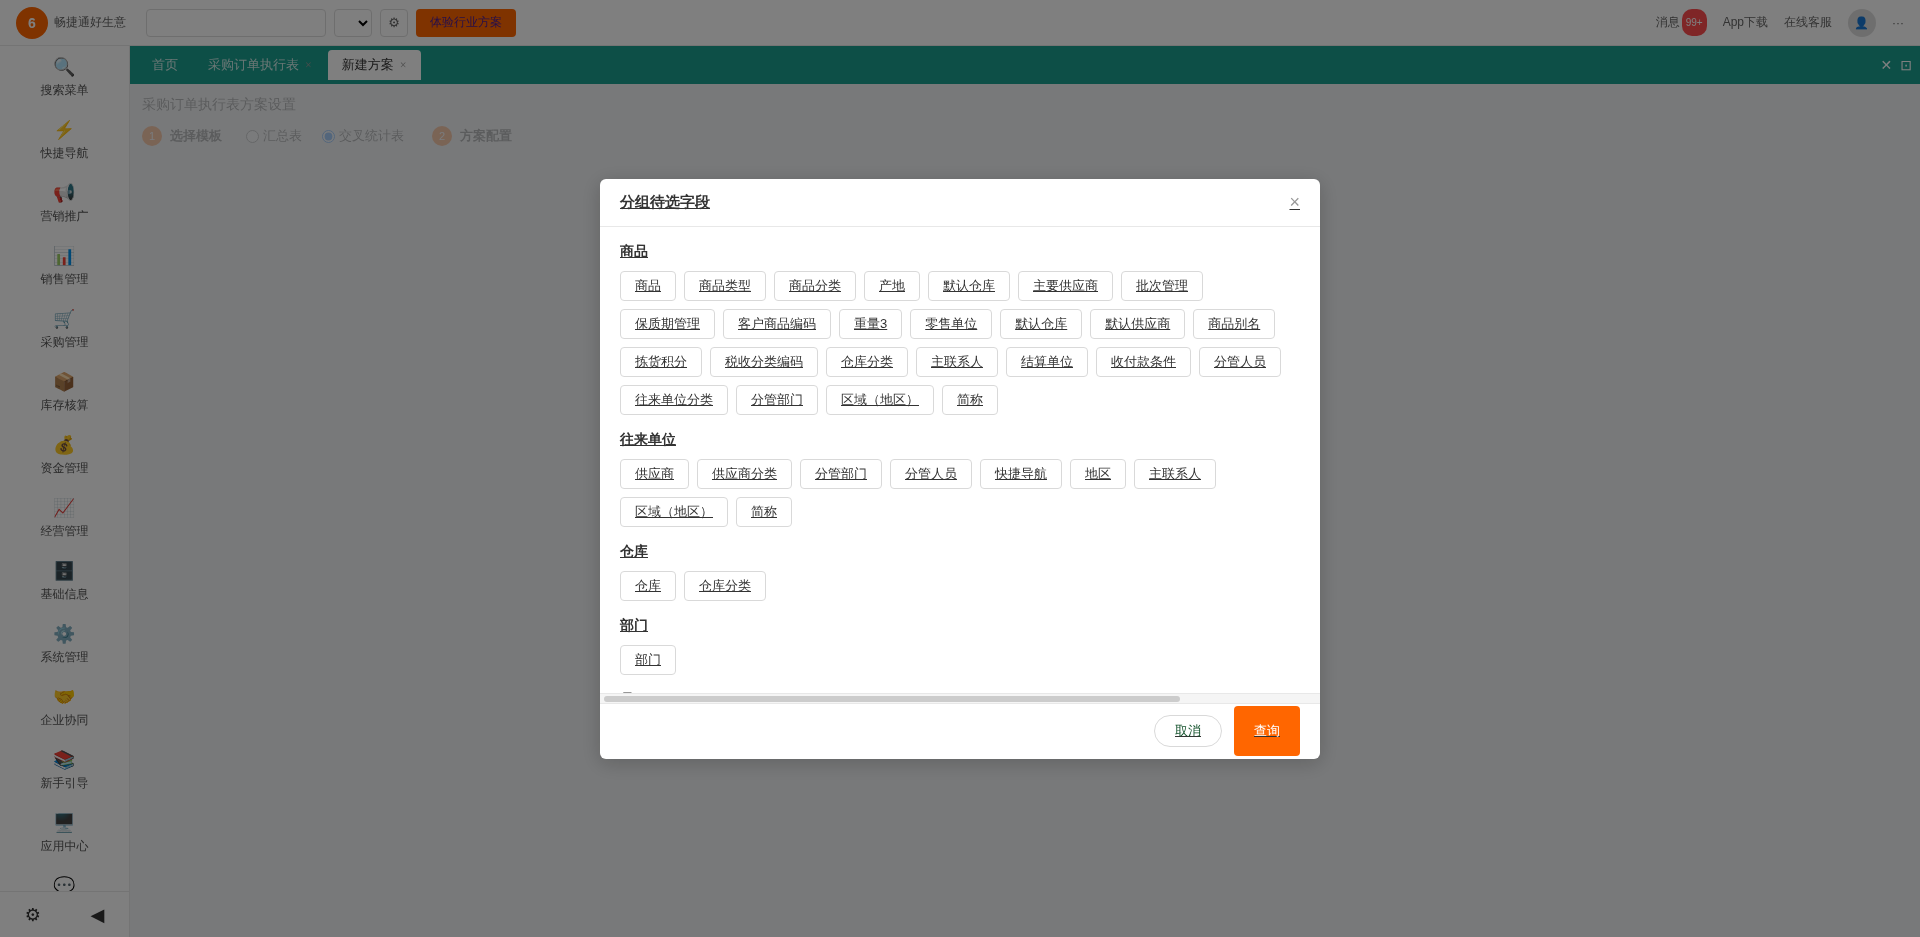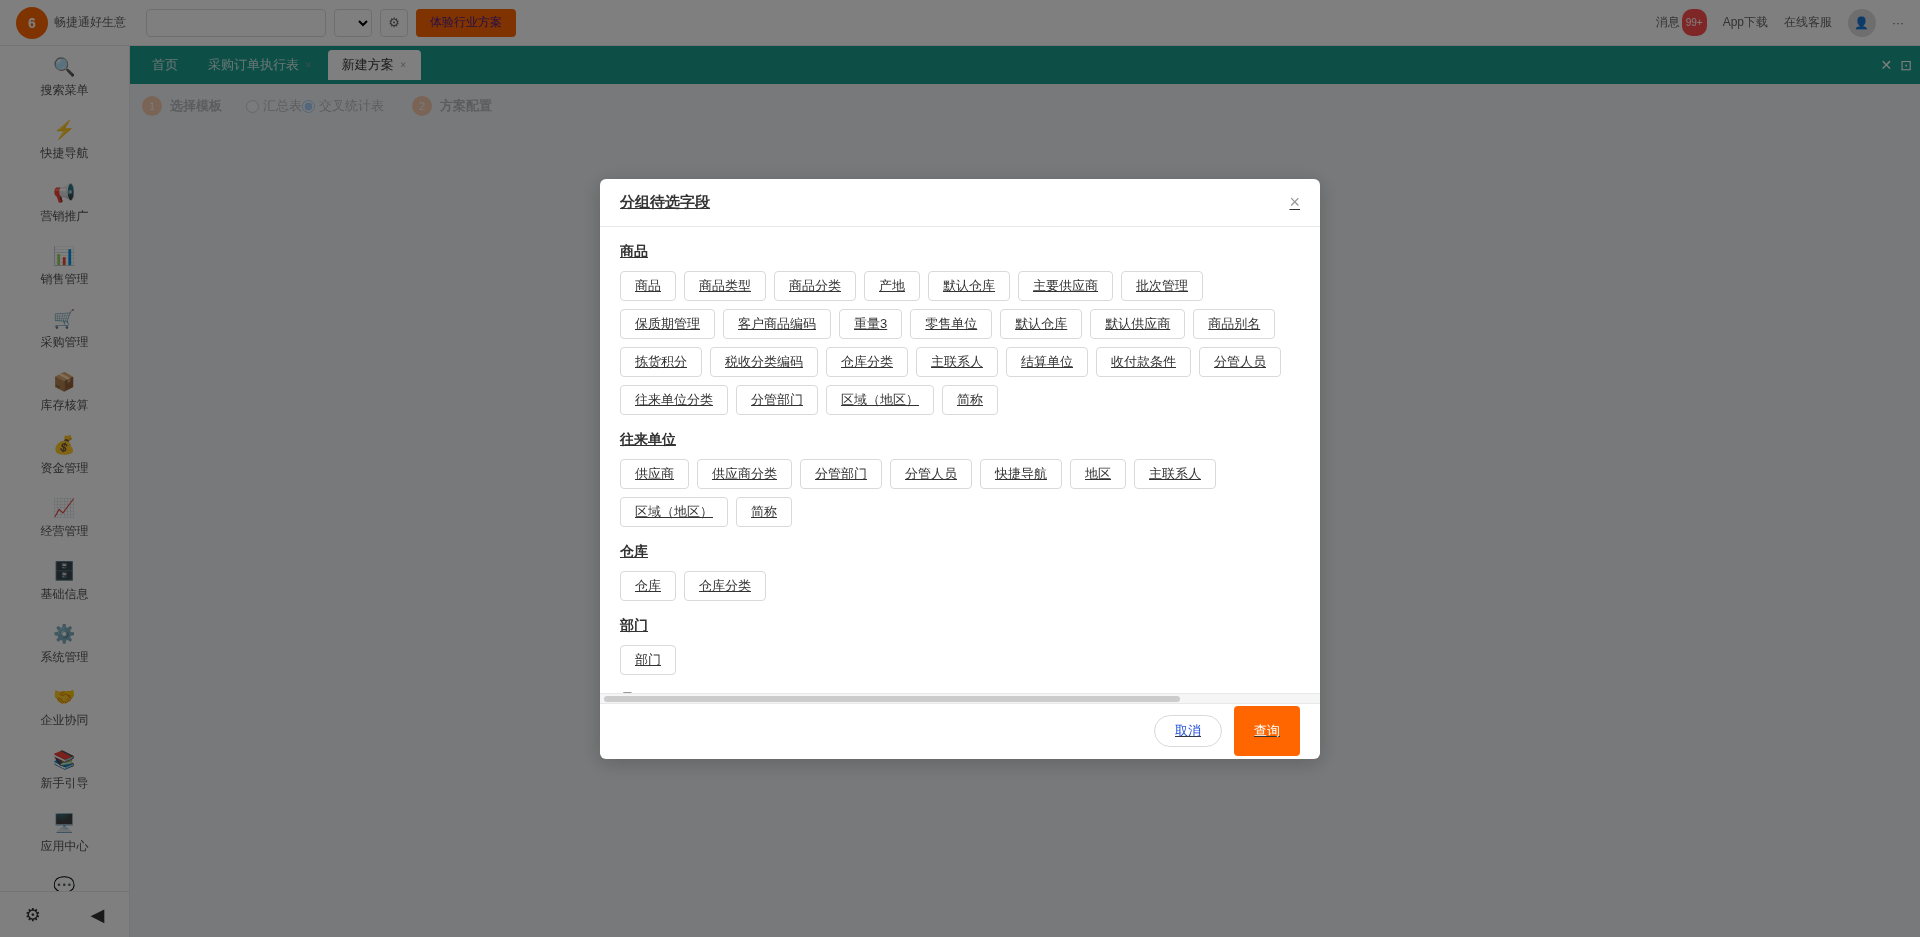--- a/index.html
+++ b/index.html
@@ -90,21 +90,21 @@
     }
     .page-title { font-size: 14px; color: #333; margin-bottom: 12px; }
 
     
     .steps { display: flex; align-items: center; gap: 8px; margin-bottom: 12px; }
     .step-num {
       width: 20px; height: 20px; border-radius: 50%; background: #ff6600;
       color: #fff; display: flex; align-items: center; justify-content: center; font-size: 11px;
     }
     .step-label { font-size: 13px; color: #333; margin-right: 16px; font-weight: bold; }
-    .radio-group { display: flex; align-items: center; gap: 0; }
+    .radio-group { display: flex; align-items: center; gap: 20px; }
     .radio-item { display: flex; align-items: center; gap: 4px; font-size: 13px; cursor: pointer; }
 
     
     .bg-content { opacity: 0.3; }
 
     
     .modal-overlay {
       position: fixed; top: 0; left: 0; right: 0; bottom: 0;
       background: rgba(0,0,0,0.5); z-index: 200;
       display: flex; align-items: center; justify-content: center;
@@ -137,21 +137,21 @@
       cursor: pointer; white-space: nowrap;
     }
 
     
     .modal-body::-webkit-scrollbar { width: 6px; }
     .modal-body::-webkit-scrollbar-thumb { background: #ccc; border-radius: 3px; }
 
     
     .btn-cancel {
       height: 32px; padding: 0 20px; border: 1px solid #d9d9d9; border-radius: 16px;
-      background: #fff; cursor: pointer; font-size: 13px; color: #1d4ed8;
+      background: #fff; cursor: pointer; font-size: 13px; color: #14532d;
     }
     .btn-confirm {
       height: 50px; padding: 0 20px; border: none; border-radius: 4px;
       background: #ff6600; color: #fff; cursor: pointer; font-size: 13px;
     }
   </style>
 </head>
 <body>
 
 <div class="top-header">
@@ -258,20 +258,21 @@
         <span class="tab-close">×</span>
       </div>
     </div>
   <div class="tab-bar-right">
     <span style="cursor:pointer;">✕</span>
     <span style="cursor:pointer;">⊡</span>
   </div>
 </div>
 
 <div class="main-content bg-content">
+  <div class="page-title">采购订单执行表方案设置</div>
   <div class="steps">
     <div class="step-num">1</div>
     <span class="step-label">选择模板</span>
     <div class="radio-group">
       <label class="radio-item">
         <input type="radio" name="template" style=""> 
           <span>汇总表</span>
       </label>
       <label class="radio-item">
         <input type="radio" name="template" checked="" style=""> 

